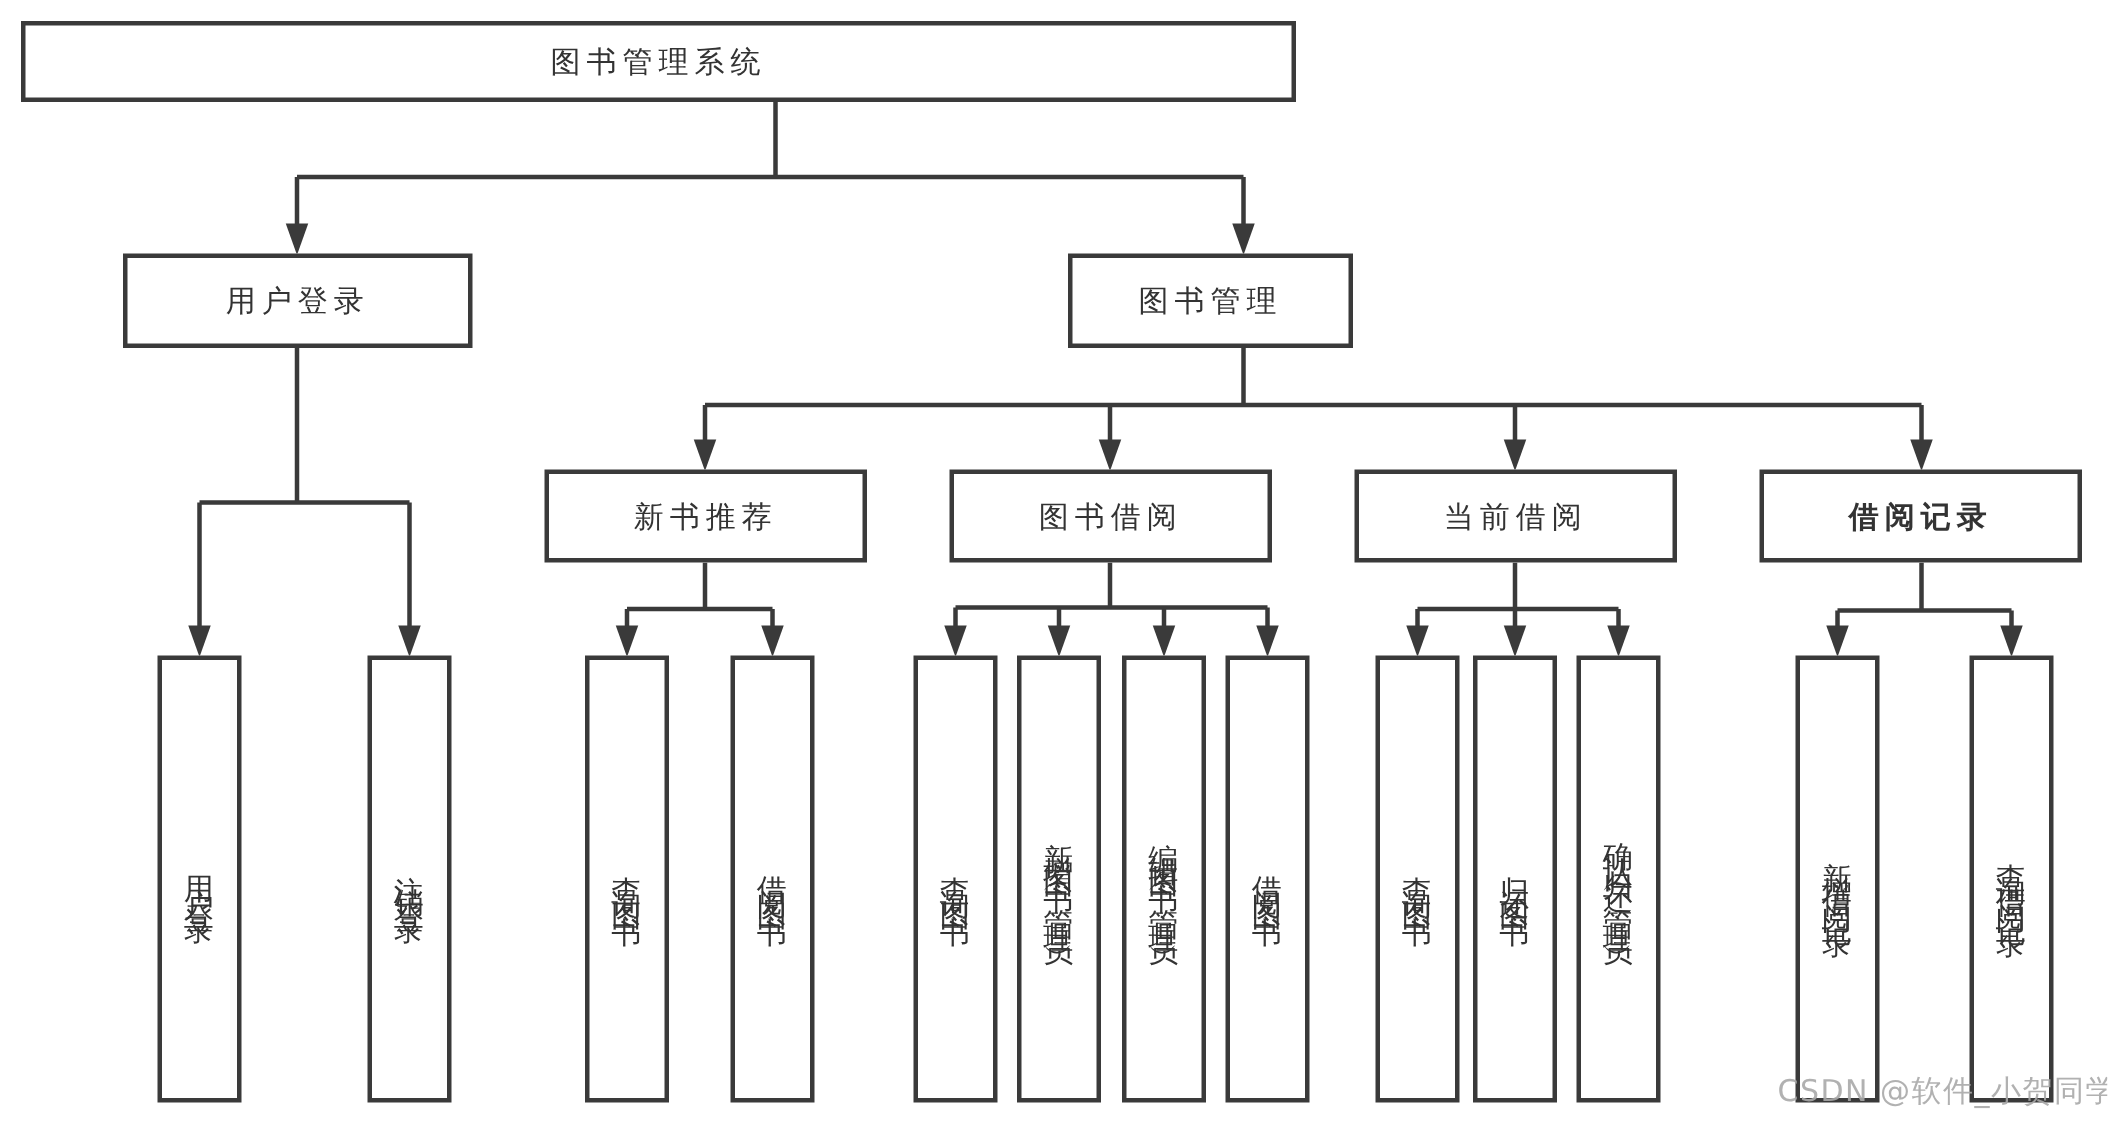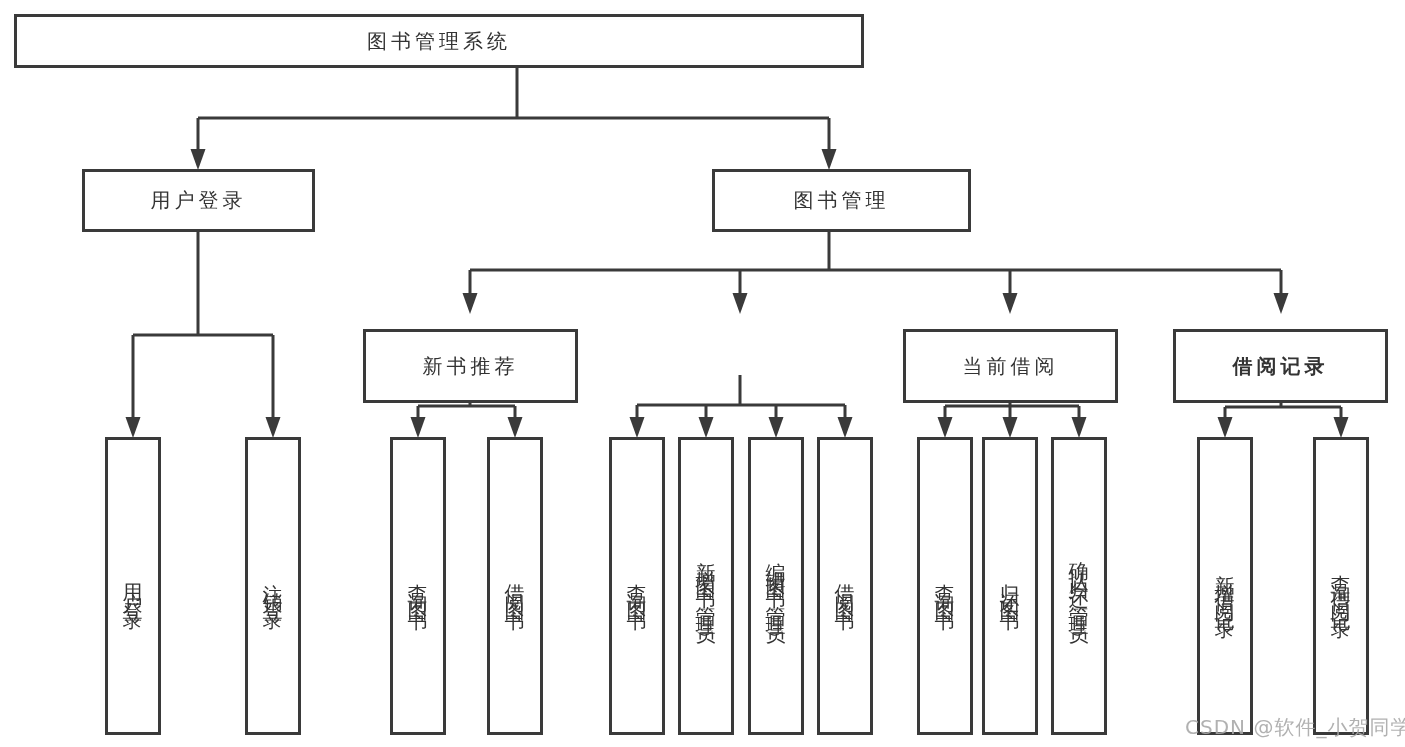--- a/index.html
+++ b/index.html
@@ -27,22 +27,22 @@
     justify-content: center;
     z-index: 1;
     font-size: 20px;
     letter-spacing: 4px;
     color: #333333;
     white-space: nowrap;
   }
   .root-box    { left: 14px;  top: 14px;  width: 850px; height: 54px; }
   .lvl2-box    { top: 169px; height: 63px; }
   .b-user-login{ left: 82px;  width: 233px; }
-  .b-book-mgmt { left: 712px; width: 259px; }
-  .lvl3-box    { top: 313px; height: 74px; width: 215px; margin-top: 16px; }
+  .b-book-mgmt { left: 712px; width: 190px; }
+  .lvl3-box    { top: 313px; height: 62px; width: 215px; }
   .b-newbooks  { left: 363px; }
   .b-bookborrow{ left: 633px; }
   .b-curborrow { left: 903px; }
   .b-records   { left: 1173px; font-weight: bold; }
   .leaf {
     top: 437px;
     width: 56px;
     height: 298px;
     font-size: 20px;
     letter-spacing: 0;
@@ -127,20 +127,23 @@
   <div class="box lvl2-box b-user-login">
     <span>用户登录</span>
   </div>
   <div class="box lvl2-box b-book-mgmt">
     <span>图书管理</span>
   </div>
 
   <div class="box lvl3-box b-newbooks">
     <span>新书推荐</span>
   </div>
+  <div class="box lvl3-box b-bookborrow">
+    <span>图书借阅</span>
+  </div>
   <div class="box lvl3-box b-curborrow">
     <span>当前借阅</span>
   </div>
   <div class="box lvl3-box b-records">
     <span>借阅记录</span>
   </div>
 
   <div class="box leaf l-g1a">
     <span class="vtext">用户登录</span>
   </div>

